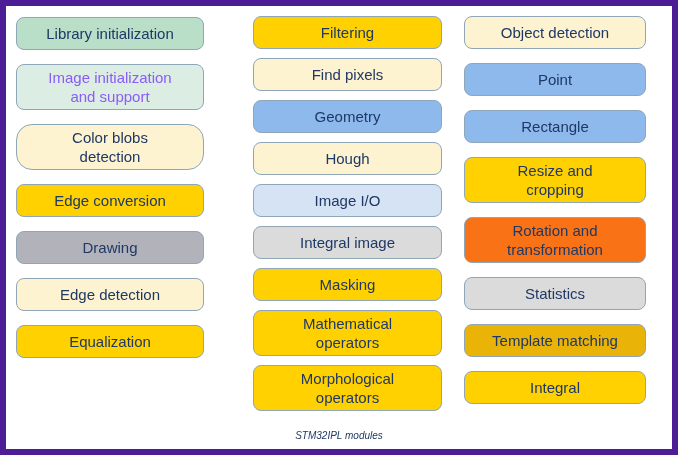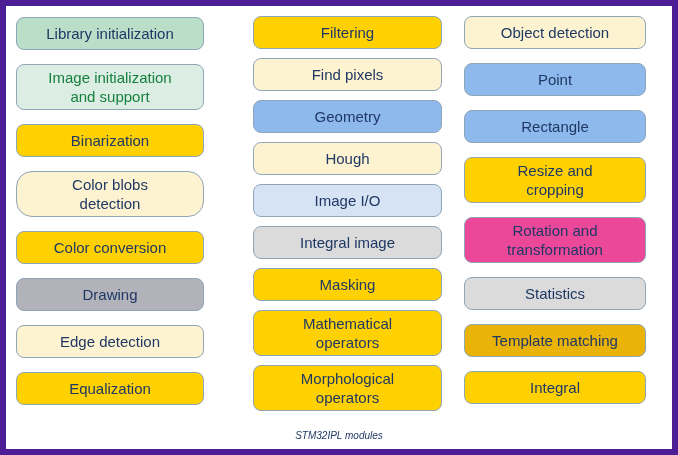--- a/index.html
+++ b/index.html
@@ -51,26 +51,25 @@
     font-size: 10px;
     color: #1f3864;
   }
 </style>
 </head>
 <body>
 
 <div class="frame">
   <div class="col col-1">
       <div class="box single" style="background: rgb(185, 223, 201); border-color: rgb(143, 165, 184); color: rgb(31, 56, 100);">Library initialization</div>
-      <div class="box double" style="background: rgb(220, 238, 227); border-color: rgb(143, 165, 184); color: #15803d;">Image initialization
+      <div class="box double" style="background: rgb(220, 238, 227); border-color: rgb(143, 165, 184); color: #8b5cf6;">Image initialization
 and support</div>
-      <div class="box single" style="background: rgb(255, 209, 0); border-color: rgb(143, 165, 184); color: rgb(31, 56, 100);">Binarization</div>
       <div class="box double" style="background: rgb(253, 243, 208); border-color: rgb(143, 165, 184); color: rgb(31, 56, 100); border-radius: 16px;">Color blobs
 detection</div>
-      <div class="box single" style="background: rgb(255, 209, 0); border-color: rgb(143, 165, 184); color: rgb(31, 56, 100);">Color conversion</div>
+      <div class="box single" style="background: rgb(255, 209, 0); border-color: rgb(143, 165, 184); color: rgb(31, 56, 100);">Edge conversion</div>
       <div class="box single" style="background: rgb(178, 178, 187); border-color: rgb(143, 165, 184); color: rgb(31, 56, 100);">Drawing</div>
       <div class="box single" style="background: rgb(253, 243, 208); border-color: rgb(143, 165, 184); color: rgb(31, 56, 100);">Edge detection</div>
       <div class="box single" style="background: rgb(255, 209, 0); border-color: rgb(143, 165, 184); color: rgb(31, 56, 100);">Equalization</div>
     </div>
   <div class="col col-2">
       <div class="box single" style="background: rgb(255, 209, 0); border-color: rgb(143, 165, 184); color: rgb(31, 56, 100);">Filtering</div>
       <div class="box single" style="background: rgb(253, 243, 208); border-color: rgb(143, 165, 184); color: rgb(31, 56, 100);">Find pixels</div>
       <div class="box single" style="background: rgb(142, 185, 236); border-color: rgb(143, 165, 184); color: rgb(31, 56, 100);">Geometry</div>
       <div class="box single" style="background: rgb(253, 243, 208); border-color: rgb(143, 165, 184); color: rgb(31, 56, 100);">Hough</div>
       <div class="box single" style="background: rgb(213, 227, 245); border-color: rgb(143, 165, 184); color: rgb(31, 56, 100);">Image I/O</div>
@@ -80,20 +79,20 @@
 operators</div>
       <div class="box double" style="background: rgb(255, 209, 0); border-color: rgb(143, 165, 184); color: rgb(31, 56, 100);">Morphological
 operators</div>
     </div>
   <div class="col col-3">
       <div class="box single" style="background: rgb(253, 243, 208); border-color: rgb(143, 165, 184); color: rgb(31, 56, 100);">Object detection</div>
       <div class="box single" style="background: rgb(142, 185, 236); border-color: rgb(143, 165, 184); color: rgb(31, 56, 100);">Point</div>
       <div class="box single" style="background: rgb(142, 185, 236); border-color: rgb(143, 165, 184); color: rgb(31, 56, 100);">Rectangle</div>
       <div class="box double" style="background: rgb(255, 209, 0); border-color: rgb(143, 165, 184); color: rgb(31, 56, 100);">Resize and
 cropping</div>
-      <div class="box double" style="background: #ec4899; border-color: rgb(143, 165, 184); color: rgb(31, 56, 100);">Rotation and
+      <div class="box double" style="background: #f97316; border-color: rgb(143, 165, 184); color: rgb(31, 56, 100);">Rotation and
 transformation</div>
       <div class="box single" style="background: rgb(219, 219, 219); border-color: rgb(143, 165, 184); color: rgb(31, 56, 100);">Statistics</div>
       <div class="box single" style="background: #eab308; border-color: rgb(143, 165, 184); color: rgb(31, 56, 100);">Template matching</div>
       <div class="box single" style="background: rgb(255, 209, 0); border-color: rgb(143, 165, 184); color: rgb(31, 56, 100);">Integral</div>
     </div>
   <div class="caption">STM32IPL modules</div>
 </div>
 
 </body></html>

